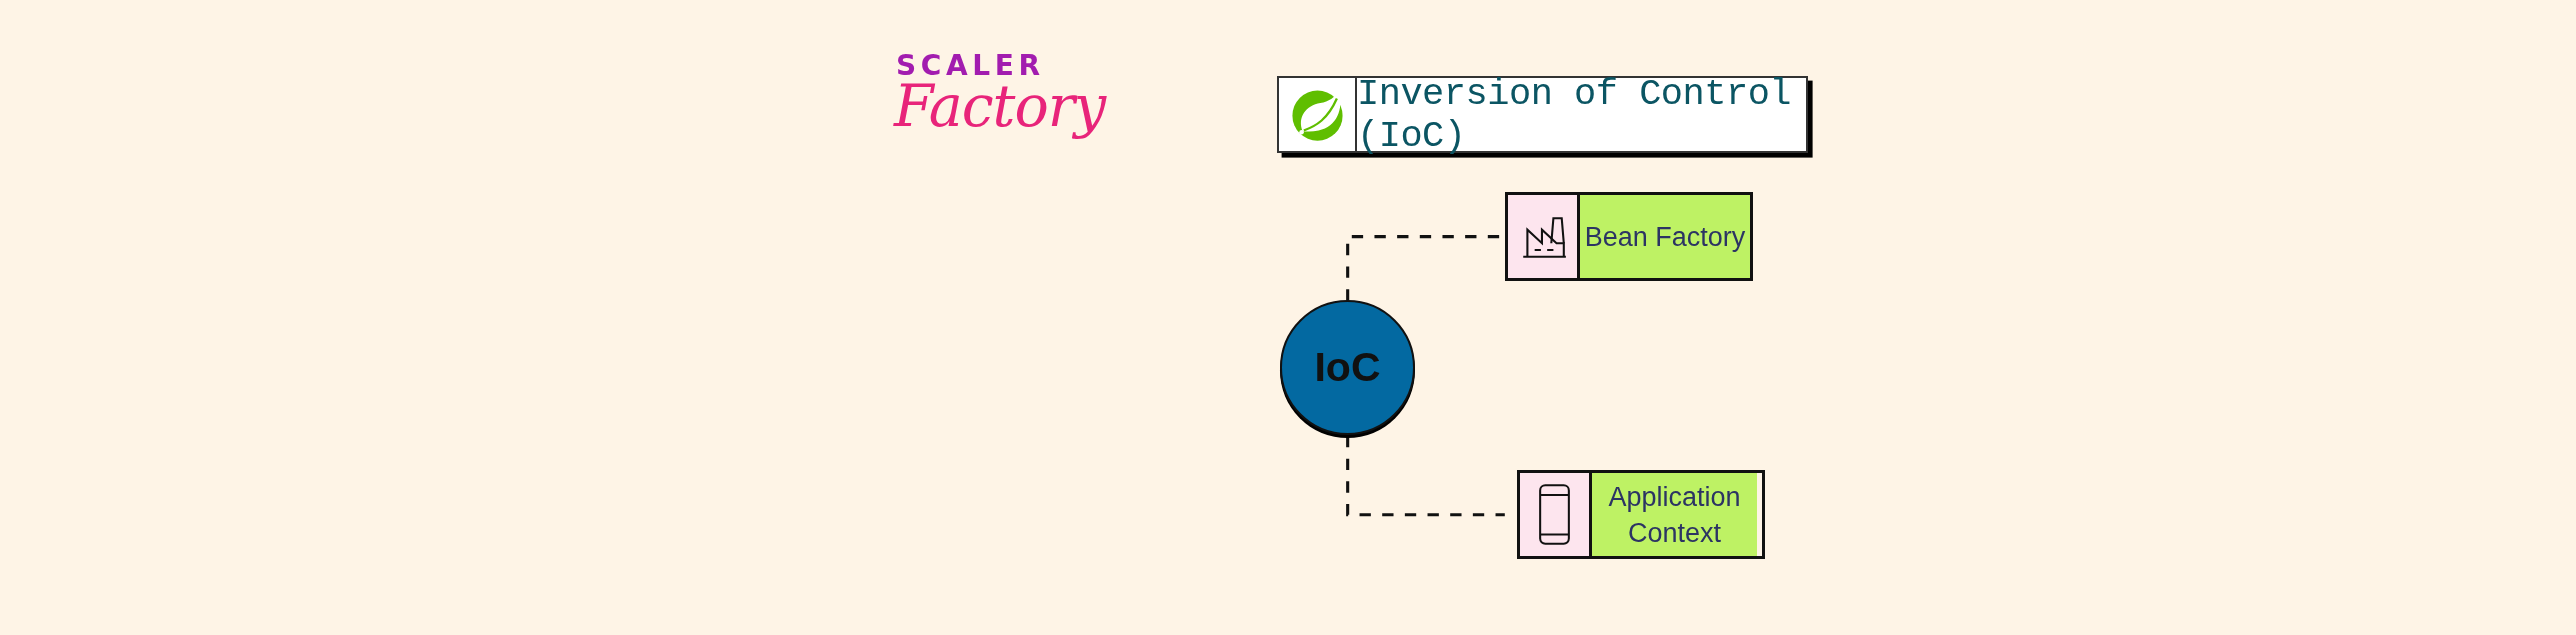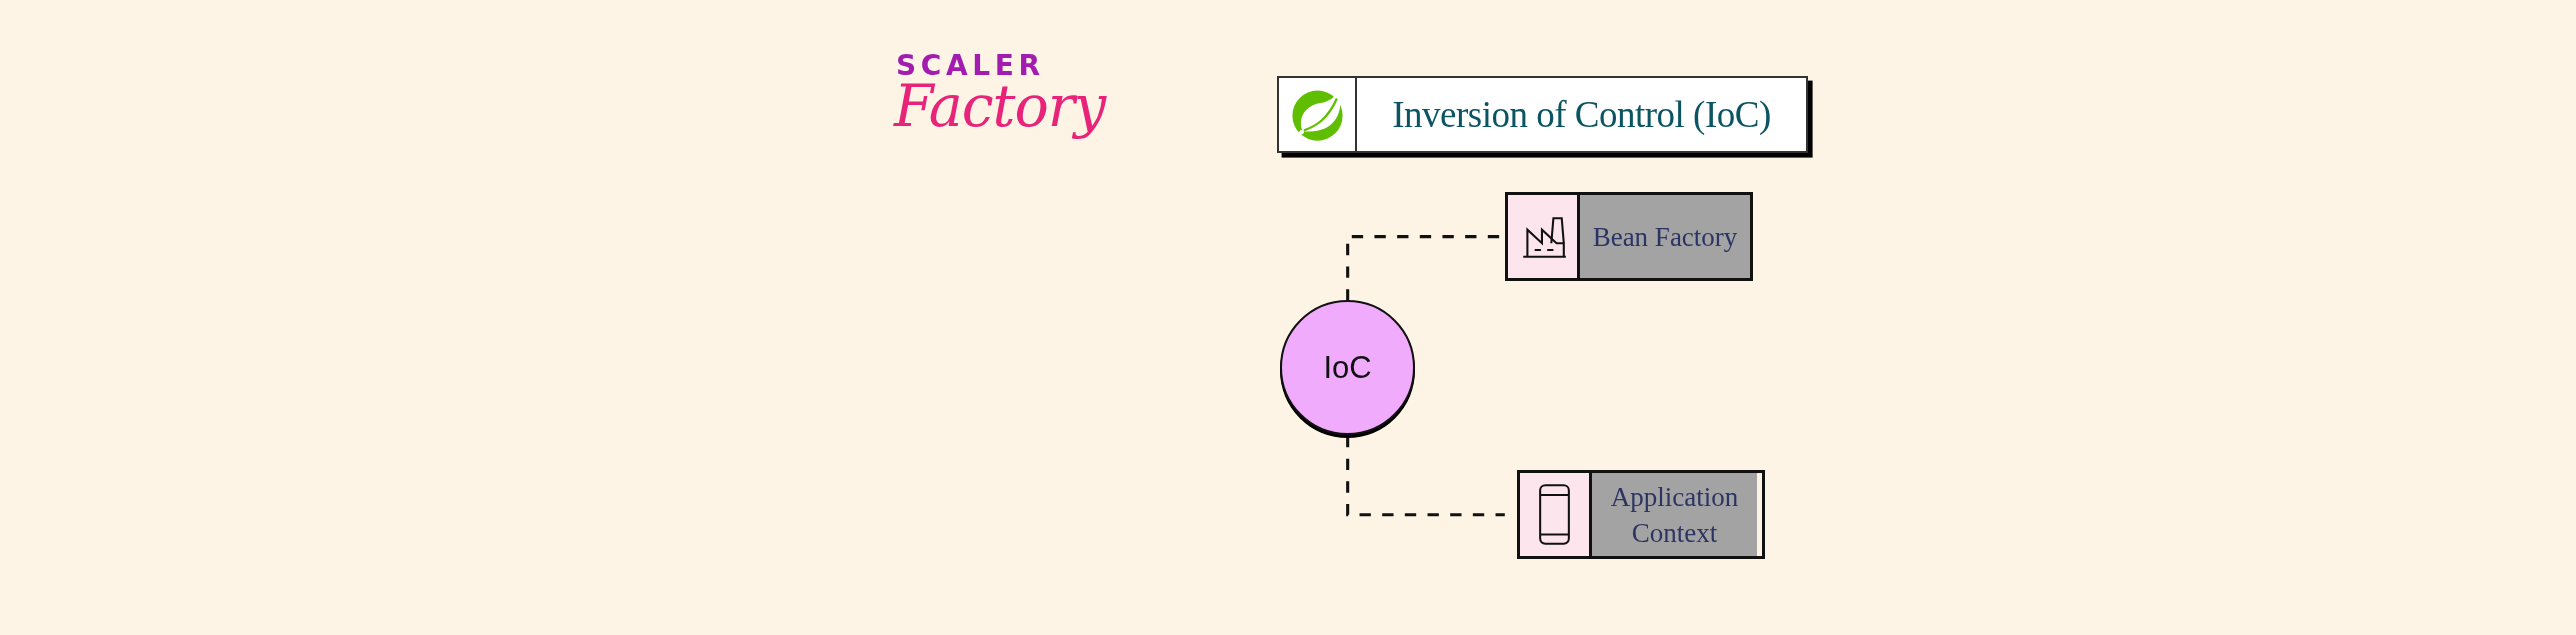--- a/index.html
+++ b/index.html
@@ -3,25 +3,25 @@
 <meta charset="utf-8">
 <style>
   html, body { margin:0; padding:0; }
   body { width:3091px; height:636px; background:#FEF4E6; position:relative; overflow:hidden; font-family:"Liberation Sans", sans-serif; }
   .abs { position:absolute; }
   #logo { left:894px; top:49px; width:124px; height:103px; }
   .logo-scaler { position:absolute; left:2.1px; top:0; font-family:"DejaVu Sans", sans-serif; font-weight:bold; font-size:28px; letter-spacing:4.6px; color:#a21caf; }
   .logo-topics { position:absolute; left:0; top:24px; font-family:"DejaVu Serif", serif; font-style:italic; font-size:57px; color:#E8247A; letter-spacing:-1px; }
   #title-box { left:1277px; top:76px; width:531px; height:77px; background:#fff; border:2.1px solid #333; box-sizing:border-box; box-shadow:4.6px 4.6px 0 #000; }
   #title-box .icon-cell { position:absolute; left:0; top:0; width:78px; height:100%; border-right:2.1px solid #333; box-sizing:border-box; display:flex; align-items:center; justify-content:center; }
-  #title-box .title-text { position:absolute; left:78px; right:0; top:0; bottom:0; display:flex; align-items:center; justify-content:center; font-size:37px; color:#0B5563; font-family:Liberation Serif, serif; font-weight:300; letter-spacing:-0.5px; }
+  #title-box .title-text { position:absolute; left:78px; right:0; top:0; bottom:0; display:flex; align-items:center; justify-content:center; font-size:37px; color:#0B5563; font-family:Liberation Mono, monospace; font-weight:300; letter-spacing:-0.5px; }
   .node-box { width:248px; height:89px; border:3.1px solid #111; box-sizing:border-box; left:1505px; }
   .node-box .icon-cell { position:absolute; left:0; top:0; width:72px; height:100%; background:#FDE5EE; border-right:3.1px solid #111; box-sizing:border-box; display:flex; align-items:center; justify-content:center; }
-  .node-box .label-cell { position:absolute; left:72px; right:0; top:0; bottom:0; background:#a3a3a3; display:flex; align-items:center; justify-content:center; text-align:center; font-size:27px; color:#2C3463; line-height:36px;font-family:Liberation Serif, serif; }
-  #ioc-circle { left:1280px; top:300px; width:135px; height:135px; border-radius:50%; background:#f0abfc; border:2.6px solid #111; box-sizing:border-box; box-shadow:0 3.1px 0 #000; display:flex; align-items:center; justify-content:center; font-size:31px; font-weight:normal; color:#111; }
+  .node-box .label-cell { position:absolute; left:72px; right:0; top:0; bottom:0; background:#bef264; display:flex; align-items:center; justify-content:center; text-align:center; font-size:27px; color:#2C3463; line-height:36px; }
+  #ioc-circle { left:1280px; top:300px; width:135px; height:135px; border-radius:50%; background:#0369a1; border:2.6px solid #111; box-sizing:border-box; box-shadow:0 3.1px 0 #000; display:flex; align-items:center; justify-content:center; font-size:41px; font-weight:bold; color:#111; }
   svg.connectors { position:absolute; left:0; top:0; }
 </style>
 </head>
 <body>
 
 <div id="logo" class="abs">
   <span class="logo-scaler">SCALER</span>
   <span class="logo-topics">Factory</span>
 </div>
 

